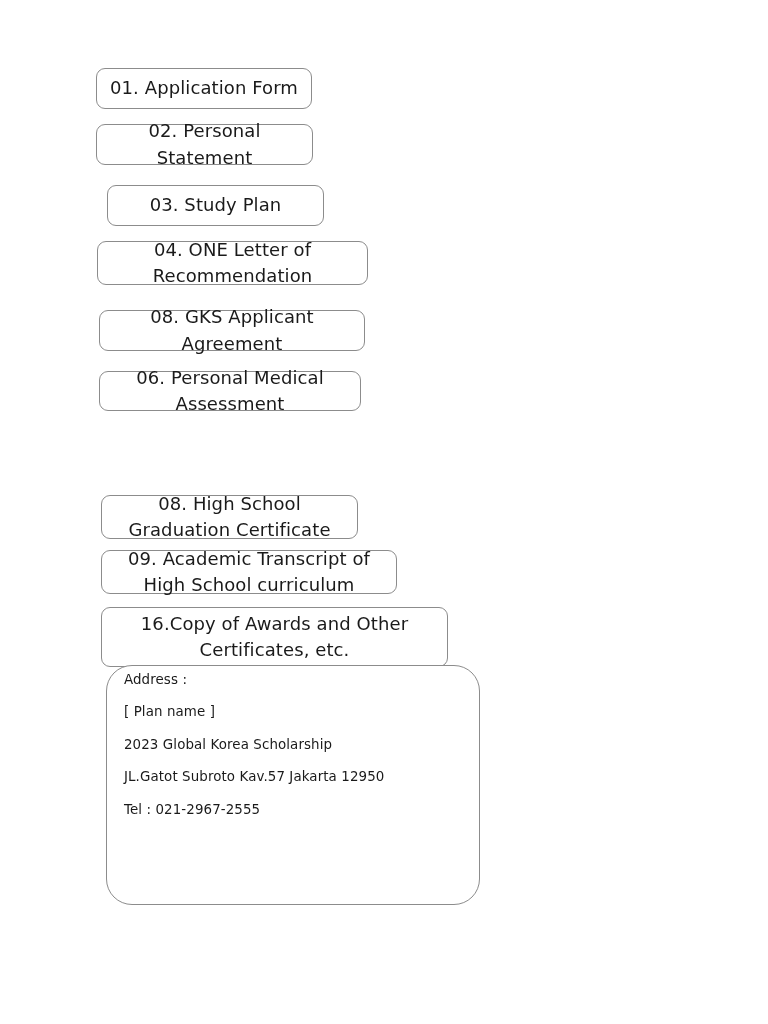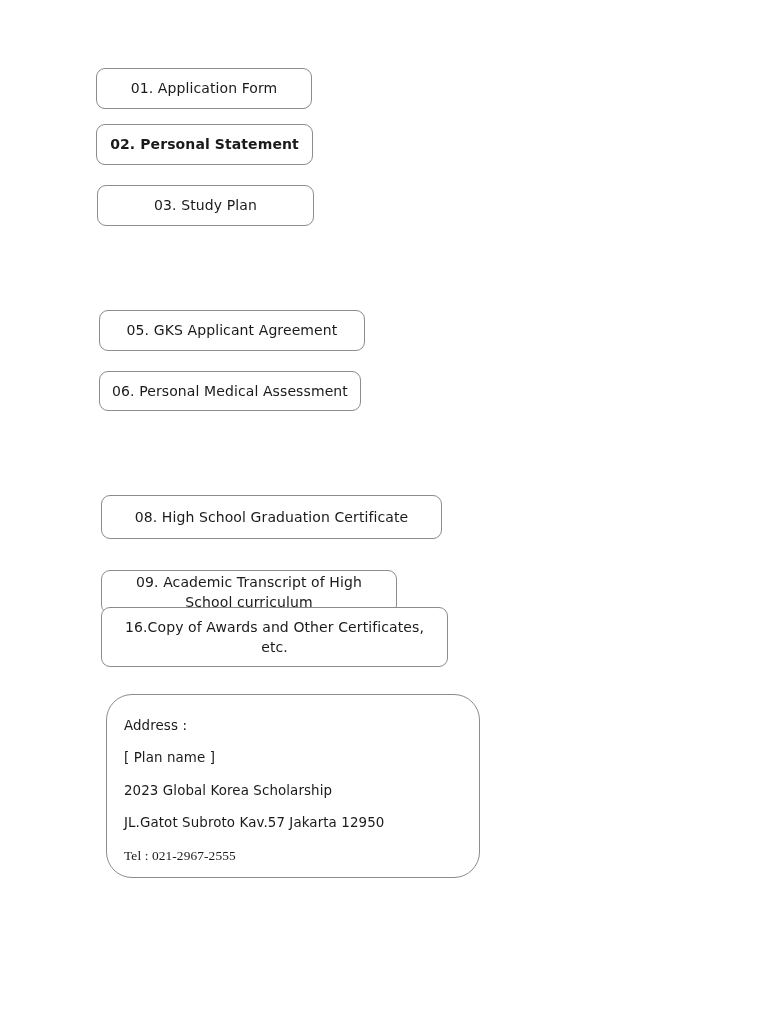--- a/index.html
+++ b/index.html
@@ -24,90 +24,92 @@
   .doc-box {
     position: absolute;
     box-sizing: border-box;
     border: 1px solid #8c8c8c;
     border-radius: 9px;
     background: #ffffff;
     display: flex;
     align-items: center;
     justify-content: center;
     text-align: center;
-    font-size: 14px;
+    font-size: 18px;
     line-height: 1.45;
     color: #1a1a1a;
     padding: 2px 10px;
     letter-spacing: 0.1px;
   }
 
   .doc-box .box-label {
     display: block;
     width: 100%;
   }
 
   #address-card {
     position: absolute;
     box-sizing: border-box;
     left: 106px;
-    top: 694px;
+    top: 665px;
     width: 374px;
-    height: 184px;
+    height: 240px;
     border: 1px solid #8c8c8c;
     border-radius: 26px;
     background: #ffffff;
-    padding: 24px 0 0 17px;
+    padding: 7px 0 0 17px;
   }
 
   .address-line {
     font-size: 13.4px;
     line-height: 1;
     color: #1a1a1a;
     margin: 0 0 19px 0;
     letter-spacing: 0.1px;
     white-space: nowrap;
   }
   .address-line:last-child {
     margin-bottom: 14px;
-    font-family: Liberation Serif, serif;
   }
 </style>
 </head>
 <body>
 
 <div id="checklist-page">
 
   <div class="doc-box" style="left:96px; top:68px; width:216px; height:41px;">
     <span class="box-label">01. Application Form</span>
   </div>
 
-  <div class="doc-box" style="left:96px; top:124px; width:217px; height:41px;font-weight:bold;">
+  <div class="doc-box" style="left:96px; top:124px; width:217px; height:41px;">
     <span class="box-label">02. Personal Statement</span>
   </div>
 
-  <div class="doc-box" style="left:97px; top:185px; width:217px; height:41px;">
+  <div class="doc-box" style="left:107px; top:185px; width:217px; height:41px;">
     <span class="box-label">03. Study Plan</span>
   </div>
 
+  <div class="doc-box" style="left:97px; top:241px; width:271px; height:44px;">
+    <span class="box-label">04. ONE Letter of Recommendation</span>
+  </div>
 
   <div class="doc-box" style="left:99px; top:310px; width:266px; height:41px;">
-    <span class="box-label">05. GKS Applicant Agreement</span>
+    <span class="box-label">08. GKS Applicant Agreement</span>
   </div>
 
   <div class="doc-box" style="left:99px; top:371px; width:262px; height:40px;">
     <span class="box-label">06. Personal Medical Assessment</span>
   </div>
 
 
-  <div class="doc-box" style="left:101px; top:495px; width:341px; height:44px;">
+  <div class="doc-box" style="left:101px; top:495px; width:257px; height:44px;">
     <span class="box-label">08. High School Graduation Certificate</span>
   </div>
 
-  <div class="doc-box" style="left:101px; top:550px; width:296px; height:44px;margin-top:20px;">
+  <div class="doc-box" style="left:101px; top:550px; width:296px; height:44px;">
     <span class="box-label">09. Academic Transcript of High School curriculum</span>
   </div>
 
   <div class="doc-box" style="left:101px; top:607px; width:347px; height:60px;">
     <span class="box-label">16.Copy of Awards and Other Certificates, etc.</span>
   </div>
 
   <div id="address-card">
     <p class="address-line">Address :</p>
     <p class="address-line">[ Plan name ]</p>

